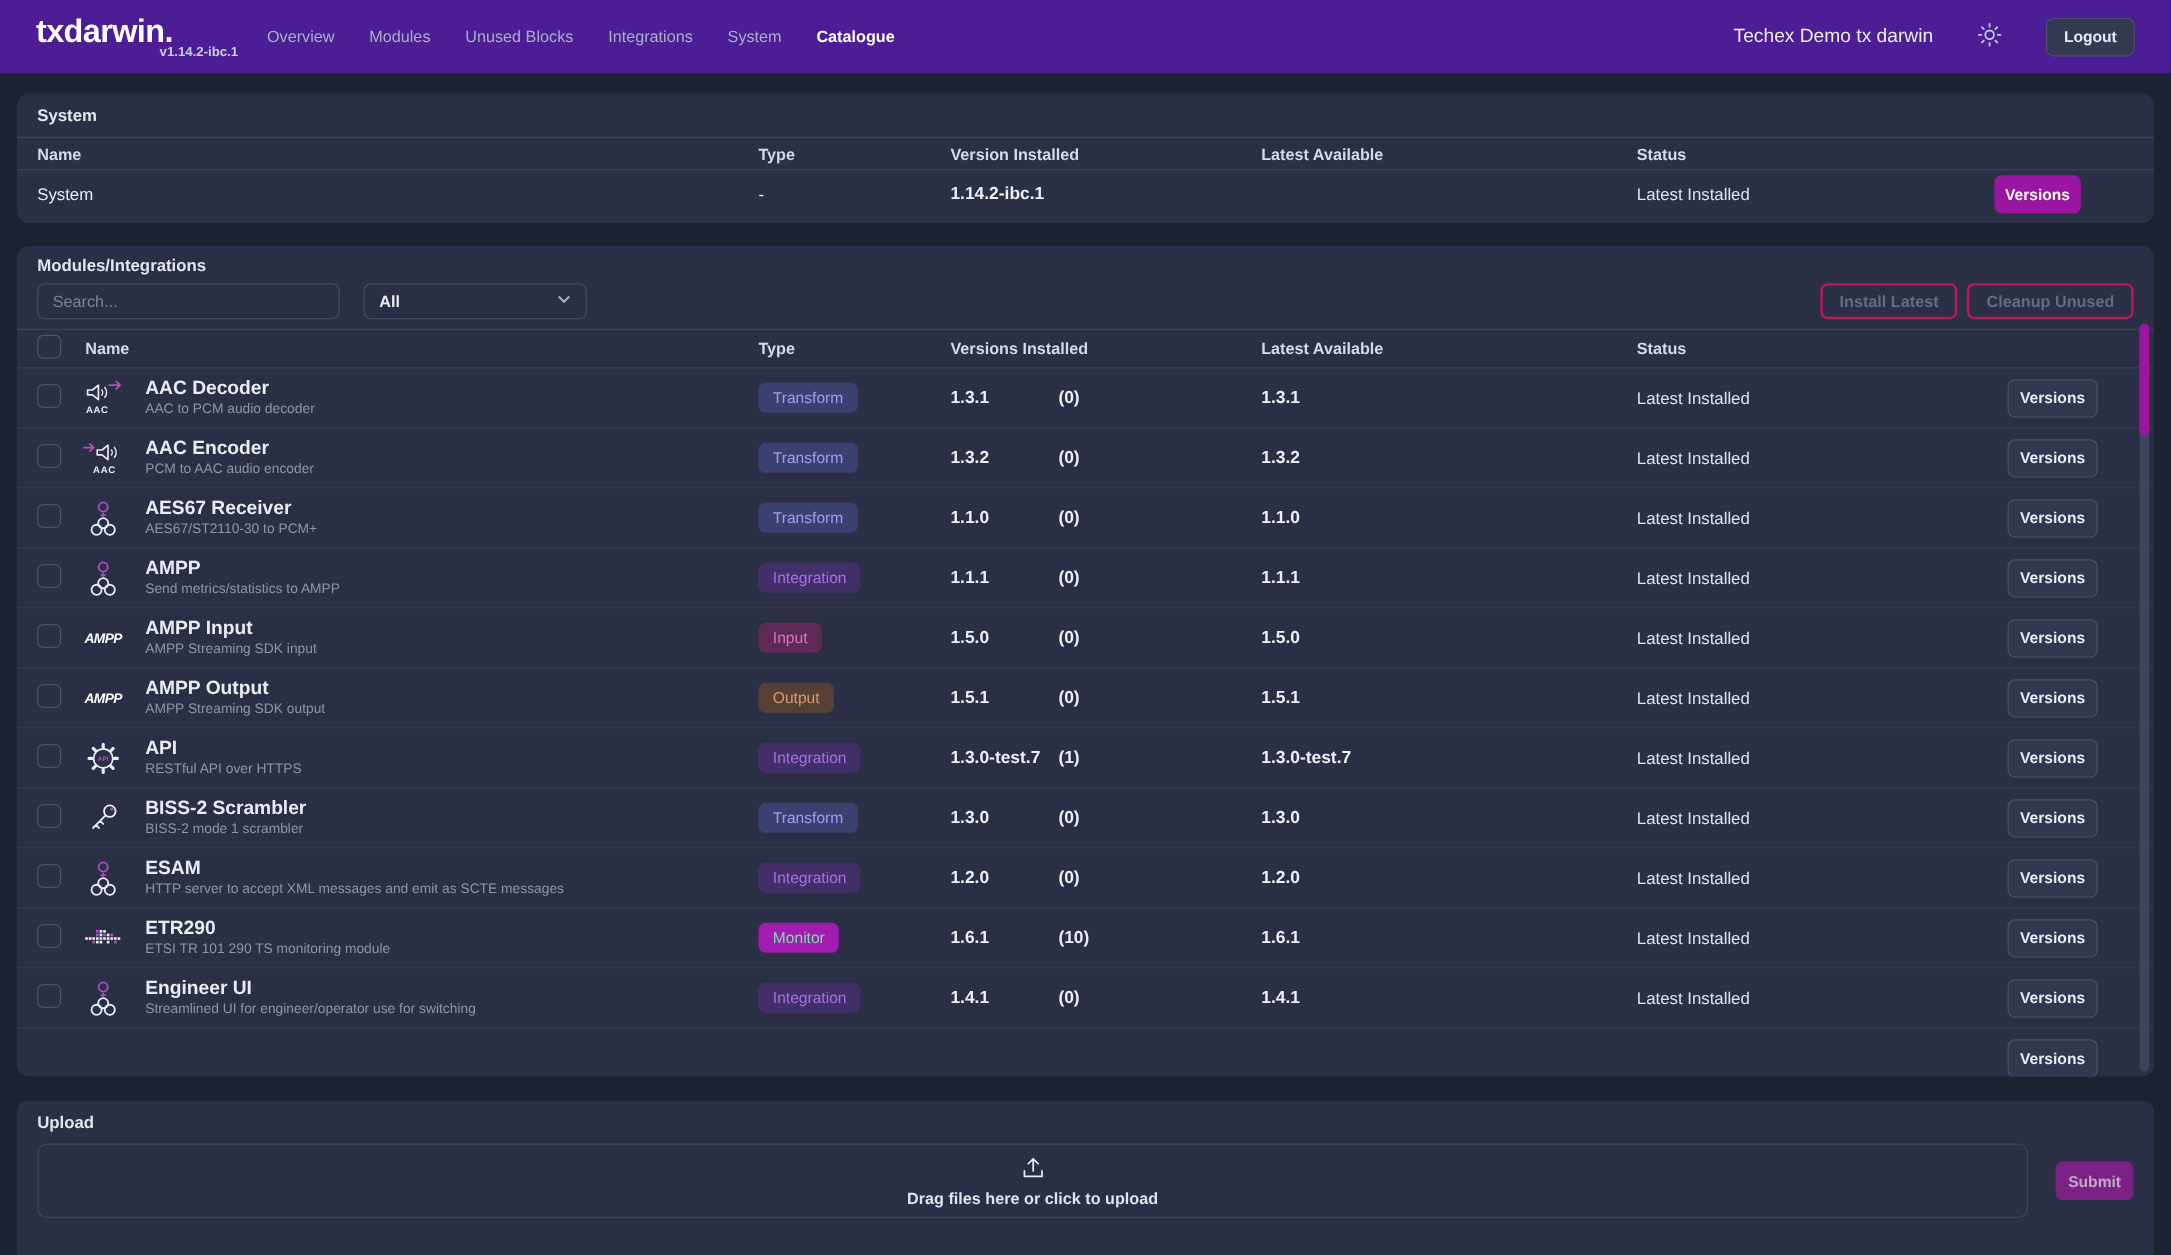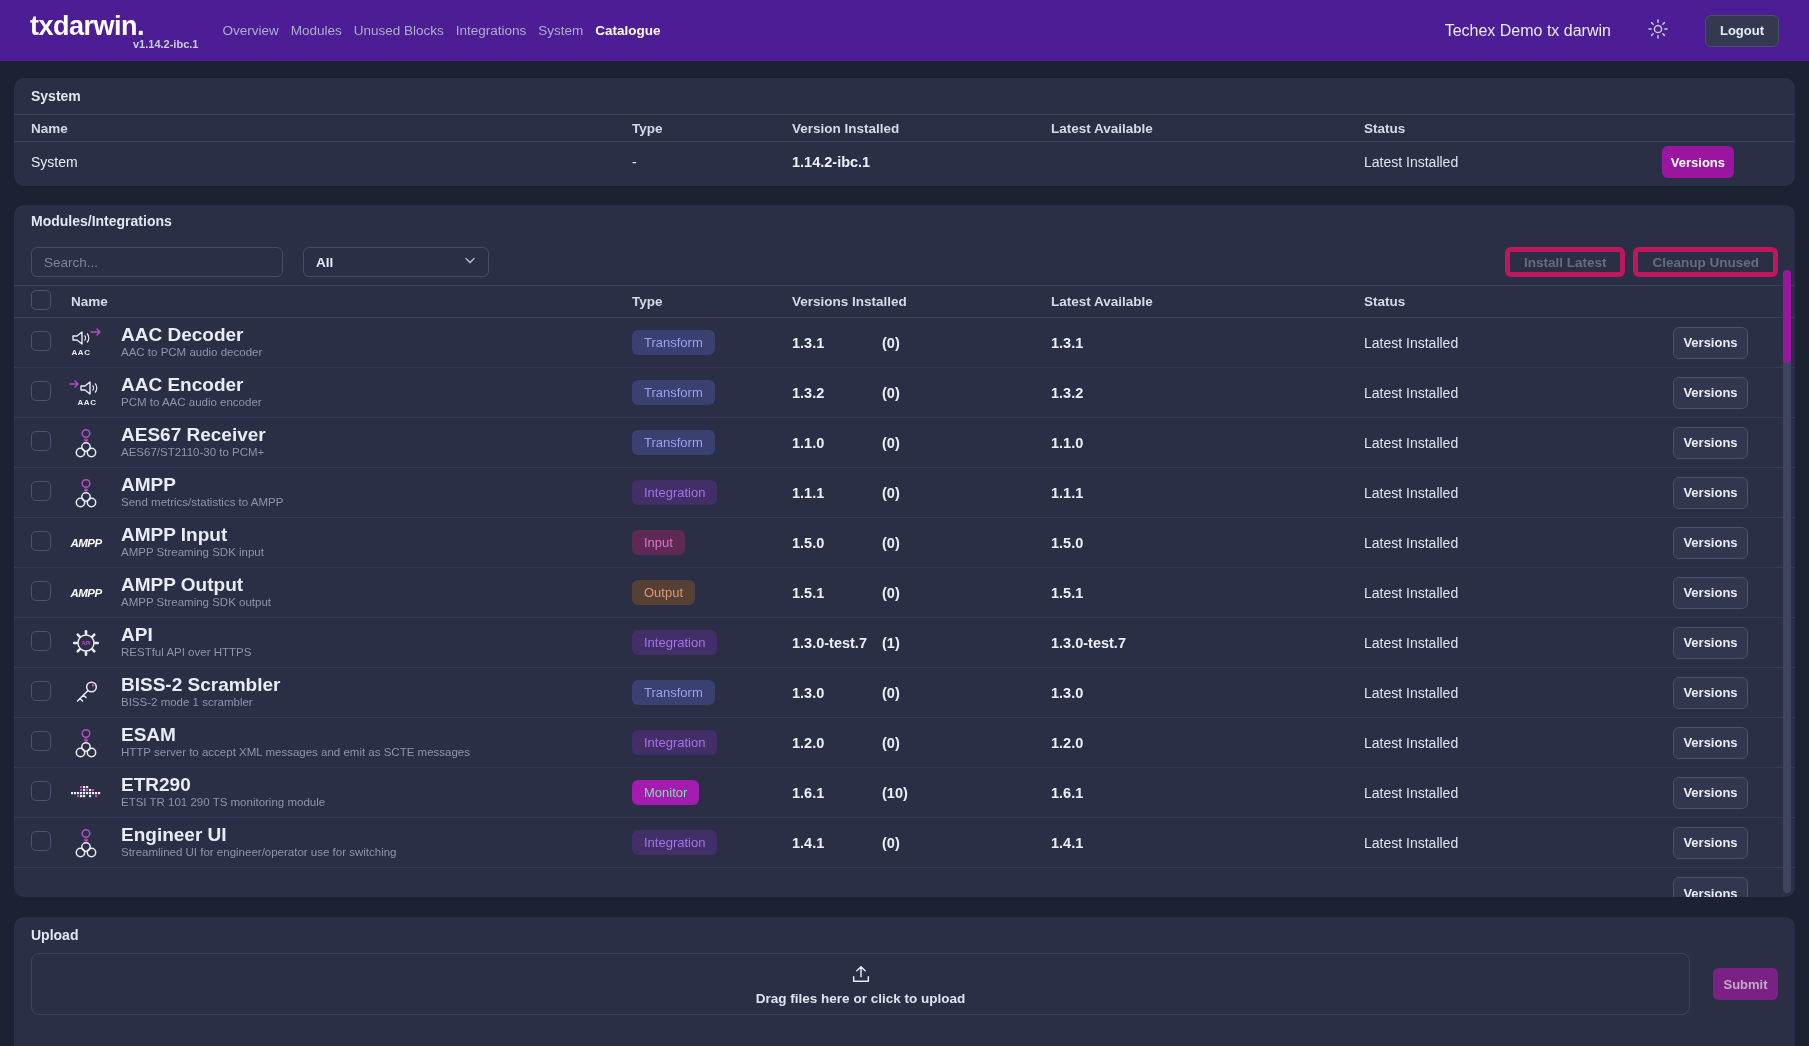--- a/index.html
+++ b/index.html
@@ -6,21 +6,21 @@
   html,body{width:1809px;height:1046px;overflow:hidden;background:#1d2233;
     font-family:"Liberation Sans",sans-serif;-webkit-font-smoothing:antialiased;}
   button{font-family:"Liberation Sans",sans-serif;cursor:pointer;}
   input{font-family:"Liberation Sans",sans-serif;}
 
   
   .topnav{height:61px;background:#4c1d95;display:flex;align-items:center;padding:0 30px;}
   .logo-block{display:flex;flex-direction:column;cursor:pointer;}
   .logo{color:#ffffff;font-size:27px;font-weight:700;letter-spacing:-0.5px;line-height:28px;}
   .logo-version{font-size:11px;color:#c9cedd;font-weight:600;margin-left:103px;margin-top:-2px;white-space:nowrap;}
-  .nav-list{display:flex;gap:12px;margin-left:24px;align-items:center;}
+  .nav-list{display:flex;gap:29px;margin-left:24px;align-items:center;}
   .nav-item{font-size:13.5px;color:#a9b0c6;text-decoration:none;cursor:pointer;white-space:nowrap;}
   .nav-item.active{color:#ffffff;font-weight:700;}
   .nav-right{margin-left:auto;display:flex;align-items:center;gap:36px;}
   .user-name{font-size:16px;color:#e9ecf4;white-space:nowrap;}
   .icon-btn{background:none;border:none;display:flex;align-items:center;}
   .logout-btn{height:32px;padding:0 14px;background:#333950;border:1px solid #4a5066;border-radius:6px;
     color:#e9ecf4;font-size:13px;font-weight:700;}
 
   
   .card{background:#2a2f45;border-radius:10px;margin:0 14px;position:relative;overflow:hidden;}
@@ -33,40 +33,40 @@
   .sys-head{height:28px;border-top:1px solid #3b415a;border-bottom:1px solid #3b415a;}
   .head-label{font-size:13.5px;font-weight:600;color:#d5dae8;}
   .sys-row{height:40px;}
   .sys-cell{font-size:14px;color:#e9ecf4;}
   .btn-magenta{height:32px;padding:0 9px;border:none;border-radius:6px;color:#ffffff;
     font-size:13px;font-weight:700;justify-self:end;margin-right:44px;}
 
   
   .modules-card{margin-top:19px;height:692px;}
   .modules-card .card-title{padding:8px 17px 7px;}
-  .controls-row{display:flex;align-items:center;padding:0 17px;margin-bottom:8px;margin-top:11px;}
+  .controls-row{display:flex;align-items:center;padding:0 17px;margin-bottom:8px;}
   .search-input{width:252px;height:30px;background:transparent;border:1px solid #454b66;border-radius:6px;
     padding:0 12px;font-size:13.5px;color:#e9ecf4;outline:none;}
   .search-input::placeholder{color:#7c839e;}
   .filter-select{width:186px;height:30px;margin-left:20px;border:1px solid #454b66;border-radius:6px;
     display:flex;align-items:center;justify-content:space-between;padding:0 10px 0 12px;cursor:pointer;}
   .filter-value{font-size:13.5px;color:#e9ecf4;font-weight:600;}
   .ctrl-buttons{margin-left:auto;display:flex;gap:8px;}
-  .ghost-btn{height:30px;padding:0 14px;background:transparent;border:5px solid #be185d;border-radius:6px;
+  .ghost-btn{height:30px;padding:0 14px;background:transparent;border:2px solid #be185d;border-radius:6px;
     color:#646b86;font-size:13.5px;font-weight:700;}
 
   .m-grid{display:grid;grid-template-columns:36px 48px 517px 160px 90px 169px 313px 297px 1fr;
     align-items:center;padding:0 17px;}
   .mod-head{height:33px;border-top:1px solid #3b415a;border-bottom:1px solid #3b415a;}
   .head-name{grid-column:2/4;padding-left:4px;}
   .head-col4{grid-column:4;} .head-col56{grid-column:5/7;} .head-col7{grid-column:7;} .head-col8{grid-column:8;}
   .checkbox{width:20px;height:20px;background:transparent;border:1.5px solid #4c5270;border-radius:5px;}
   .mod-row{height:50px;border-bottom:1px solid #353b56;}
   .mod-icon{width:38px;height:40px;display:flex;align-items:center;justify-content:center;}
-  .mod-title{font-size:19px;font-weight:700;color:#e9ecf4;line-height:17px;}
+  .mod-title{font-size:16px;font-weight:700;color:#e9ecf4;line-height:17px;}
   .mod-desc{font-size:11.5px;color:#8d94ac;margin-top:3px;line-height:13px;}
   .badge{display:inline-block;padding:5px 12px;border-radius:6px;font-size:13px;font-weight:400;}
   .ver-text{font-size:14.5px;font-weight:700;color:#eef0f6;}
   .status-text{font-size:14px;color:#dfe3ee;}
   .cell-action{justify-self:end;margin-right:30px;}
   .versions-btn{width:75px;height:32px;background:#31374f;border:1px solid #4a5168;border-radius:6px;
     color:#e9ecf4;font-size:13px;font-weight:700;}
   .partial-row{border-bottom:none;}
   .scroll-track{position:absolute;top:65px;right:4px;width:8px;height:623px;background:#3e4460;border-radius:4px;}
   .scroll-thumb{position:absolute;top:0;left:0;width:8px;height:93px;border-radius:4px;}

